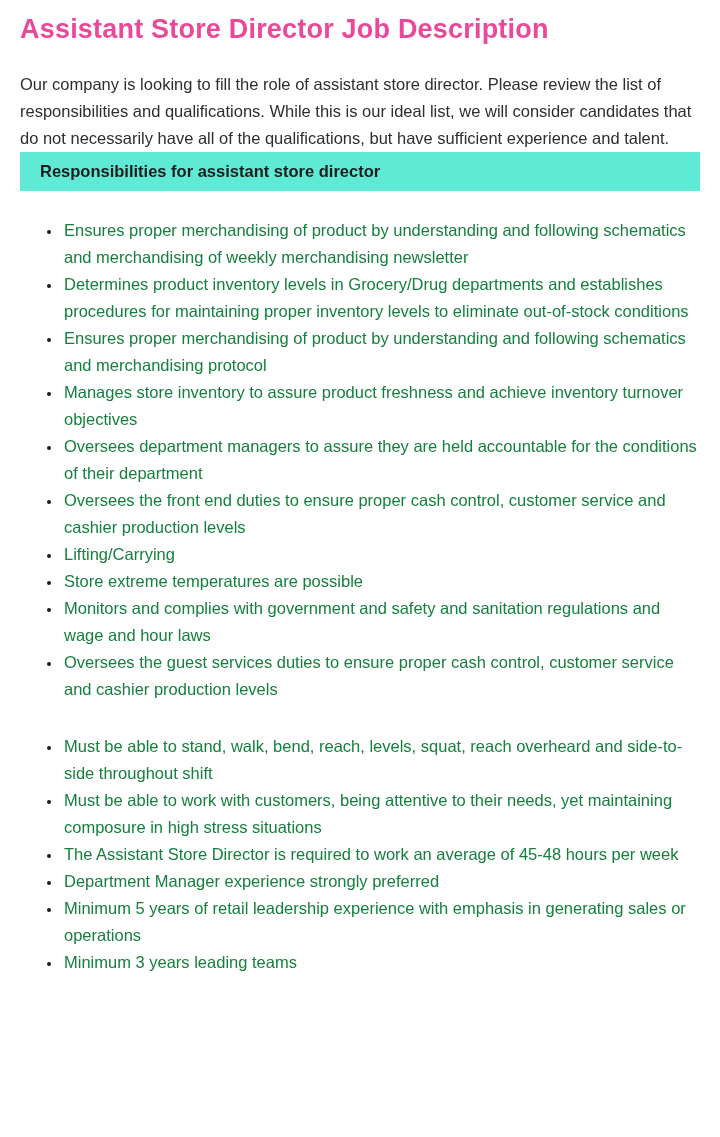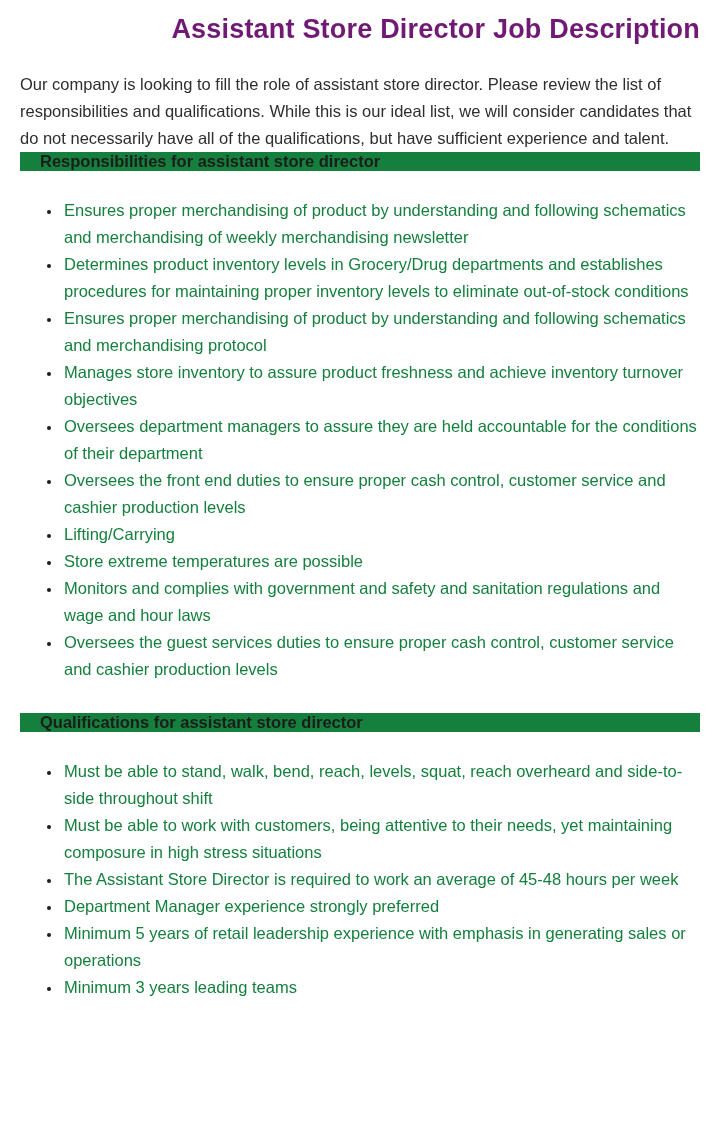--- a/index.html
+++ b/index.html
@@ -10,33 +10,33 @@
     color: #2e2e2e;
   }
   .page {
     width: 720px;
     min-height: 1137px;
     padding: 8px 20px 24px 20px;
   }
   .page-title {
     font-size: 27px;
     font-weight: 700;
-    color: #701a75;
-    text-align: right;
+    color: #ec4899;
+    text-align: left;
     margin: 6px 0 26px 0;
     letter-spacing: 0.2px;
   }
   .intro {
     font-size: 16.5px;
     line-height: 27px;
     color: #2e2e2e;
   }
   .section-bar {
-    background: #15803d;
-    padding: 0 20px;
+    background: #5eead4;
+    padding: 10px 20px;
     font-size: 16.5px;
     font-weight: 700;
     color: #1c1c1c;
     margin: 0 0 0 0;
   }
   .section-bar + ul { margin-top: 26px; }
   ul.bullet-list {
     list-style: disc;
     padding-left: 42px;
     margin: 26px 0 30px 0;
@@ -69,21 +69,20 @@
     <li>Ensures proper merchandising of product by understanding and following schematics and merchandising protocol</li>
     <li>Manages store inventory to assure product freshness and achieve inventory turnover objectives</li>
     <li>Oversees department managers to assure they are held accountable for the conditions of their department</li>
     <li>Oversees the front end duties to ensure proper cash control, customer service and cashier production levels</li>
     <li>Lifting/Carrying</li>
     <li>Store extreme temperatures are possible</li>
     <li>Monitors and complies with government and safety and sanitation regulations and wage and hour laws</li>
     <li>Oversees the guest services duties to ensure proper cash control, customer service and cashier production levels</li>
   </ul>
 
-  <div class="section-bar">Qualifications for assistant store director</div>
 
   <ul class="bullet-list">
     <li>Must be able to stand, walk, bend, reach, levels, squat, reach overheard and side-to-side throughout shift</li>
     <li>Must be able to work with customers, being attentive to their needs, yet maintaining composure in high stress situations</li>
     <li>The Assistant Store Director is required to work an average of 45-48 hours per week</li>
     <li>Department Manager experience strongly preferred</li>
     <li>Minimum 5 years of retail leadership experience with emphasis in generating sales or operations</li>
     <li>Minimum 3 years leading teams</li>
   </ul>
 

